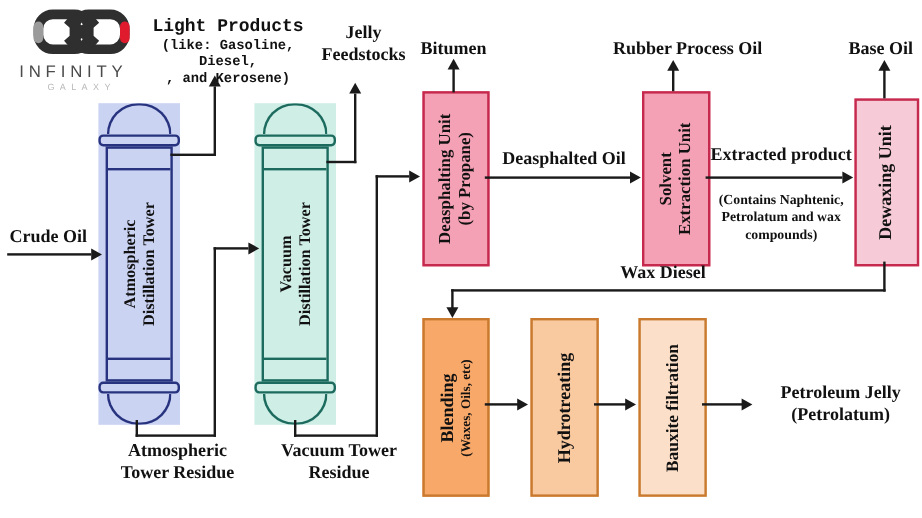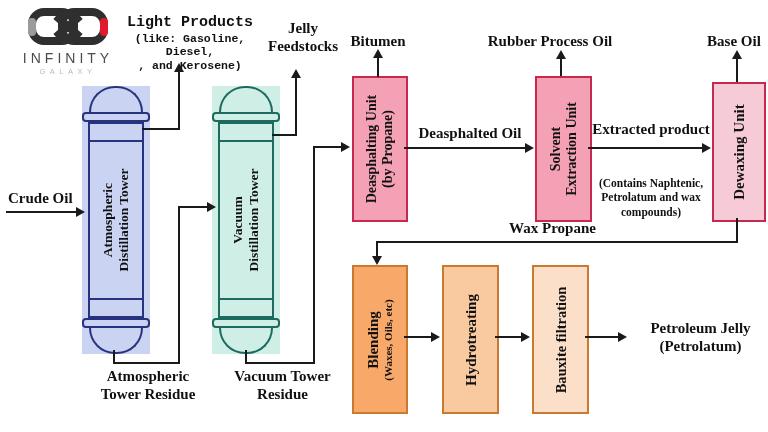--- a/index.html
+++ b/index.html
@@ -41,21 +41,21 @@
   
   .hline{position:absolute;height:2px;background:#1a1a1a;}
   .vline{position:absolute;width:2px;background:#1a1a1a;}
   .ah{position:absolute;width:0;height:0;}
   .ah.r{border-top:5px solid transparent;border-bottom:5px solid transparent;border-left:9px solid #1a1a1a;}
   .ah.u{border-left:5px solid transparent;border-right:5px solid transparent;border-bottom:9px solid #1a1a1a;}
   .ah.d{border-left:5px solid transparent;border-right:5px solid transparent;border-top:9px solid #1a1a1a;}
   
   .logo{position:absolute;left:16px;top:6px;width:104px;}
   .logo .brand{font-family:"Liberation Sans",sans-serif;font-size:14px;letter-spacing:4px;
-      color:#4b4b4b;text-align:center;margin-top:-2px;}
+      color:#4b4b4b;margin-top:-2px;}
   .logo .sub{font-family:"Liberation Sans",sans-serif;font-size:7.5px;letter-spacing:4.5px;
       color:#b9b9b9;text-align:center;margin-top:1px;}
 </style>
 </head>
 <body>
 
 <div class="canvas">
 
   <div class="logo">
     <svg width="104" height="42" viewBox="0 0 104 42">
@@ -146,48 +146,48 @@
 
   <div class="lbl" style="left:262px;top:20px;width:82px;">
     <span class="t15">Jelly</span>
     <span class="t15">Feedstocks</span>
   </div>
 
   <div class="lbl" style="left:347px;top:33px;width:62px;">
     <span class="t15">Bitumen</span>
   </div>
 
-  <div class="lbl" style="left:483px;top:33px;width:134px;">
+  <div class="lbl" style="left:506px;top:33px;width:134px;">
     <span class="t15">Rubber Process Oil</span>
   </div>
 
   <div class="lbl" style="left:700px;top:33px;width:68px;">
     <span class="t15">Base Oil</span>
   </div>
 
   <div class="lbl left" style="left:8px;top:190px;width:74px;">
     <span class="t15">Crude Oil</span>
   </div>
 
   <div class="lbl" style="left:412px;top:125px;width:116px;">
     <span class="t15">Deasphalted Oil</span>
   </div>
 
   <div class="lbl" style="left:590px;top:121px;width:122px;">
     <span class="t15">Extracted product</span>
   </div>
 
-  <div class="lbl" style="left:590px;top:176px;width:122px;line-height:1.25;">
+  <div class="lbl" style="left:590px;top:160px;width:122px;line-height:1.25;">
     <span class="t11">(Contains Naphtenic,</span>
     <span class="t11">Petrolatum and wax</span>
     <span class="t11">compounds)</span>
   </div>
 
   <div class="lbl" style="left:505px;top:220px;width:95px;">
-    <span class="t15">Wax Propane</span>
+    <span class="t15">Wax Diesel</span>
   </div>
 
   <div class="lbl" style="left:84px;top:368px;width:128px;">
     <span class="t15">Atmospheric</span>
     <span class="t15">Tower Residue</span>
   </div>
 
   <div class="lbl" style="left:220px;top:368px;width:125px;">
     <span class="t15">Vacuum Tower</span>
     <span class="t15">Residue</span>

